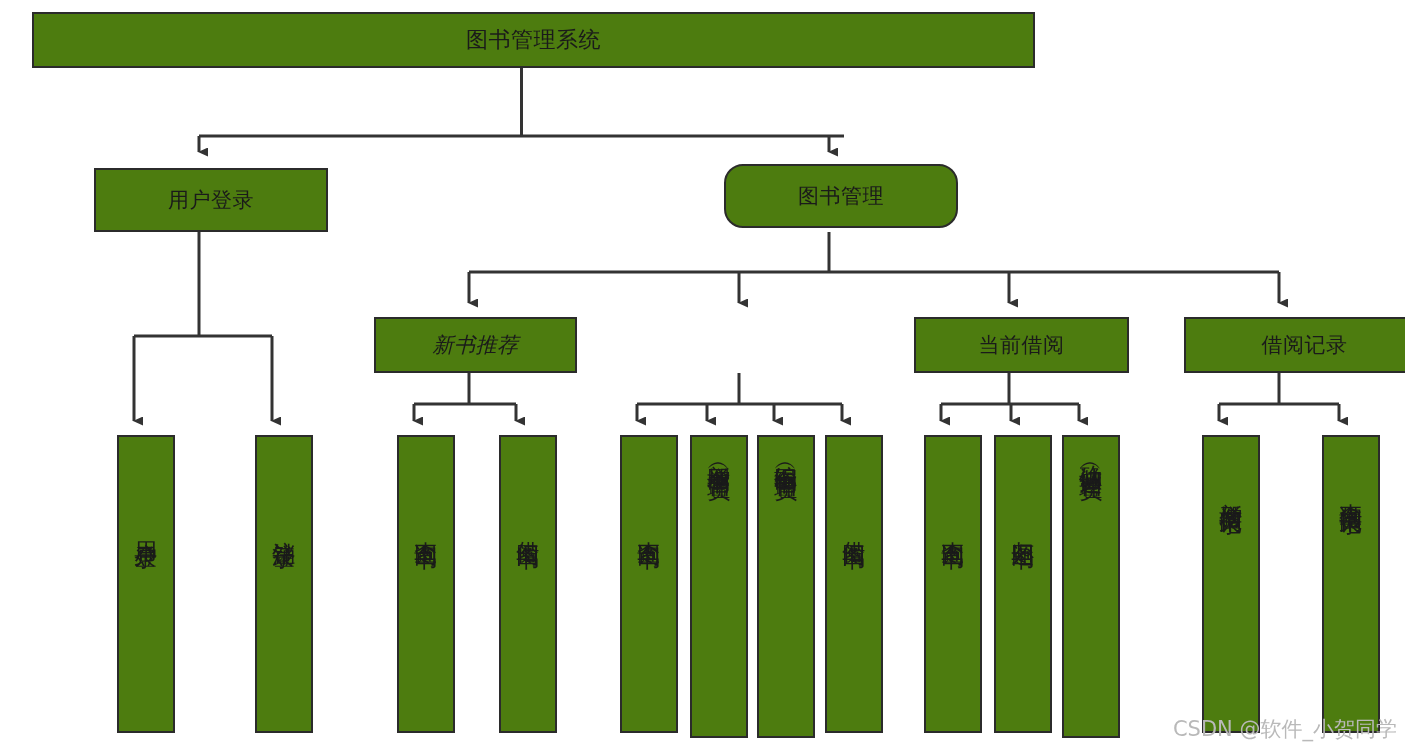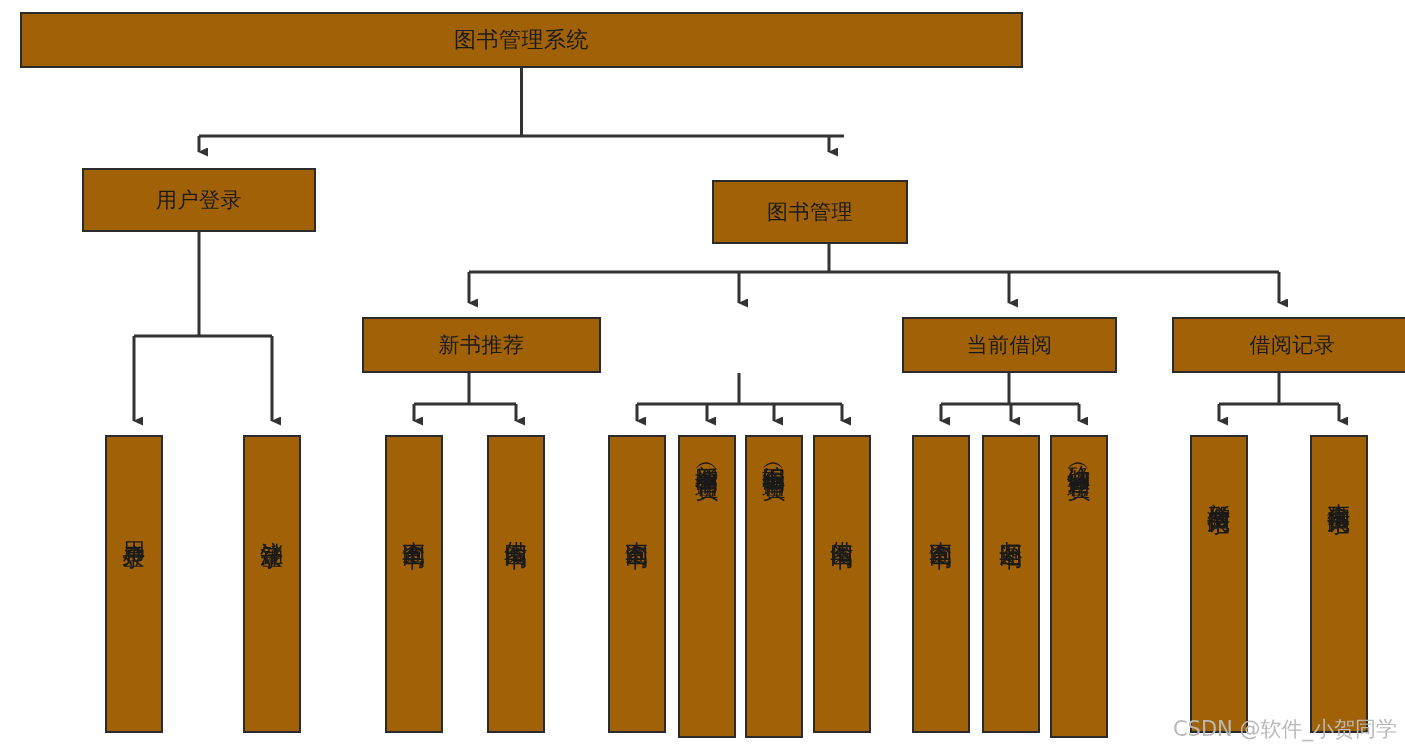--- a/index.html
+++ b/index.html
@@ -21,26 +21,27 @@
   #diagram-svg {
     position: absolute;
     left: 0;
     top: 0;
     width: 1405px;
     height: 747px;
   }
   .node {
     position: absolute;
     box-sizing: border-box;
-    background: #a16207;
+    background: #4d7c0f;
     border: 2px solid #2b2b2b;
     display: flex;
     align-items: center;
     justify-content: center;
     z-index: 2;
+    margin-left: 12px;
   }
   .node-label {
     color: #1a1a1a;
     letter-spacing: 0.5px;
     white-space: nowrap;
   }
   .node.horizontal .node-label {
     font-size: 21px;
     line-height: 1;
   }
@@ -136,25 +137,25 @@
     </g>
   </svg>
 
   <div class="node root horizontal" style="left:20px; top:12px; width:1003px; height:56px;">
     <span class="node-label">图书管理系统</span>
   </div>
 
   <div class="node horizontal" style="left:82px; top:168px; width:234px; height:64px;">
     <span class="node-label">用户登录</span>
   </div>
-  <div class="node horizontal" style="left:712px; top:180px; width:196px; height:64px;">
+  <div class="node horizontal" style="left:712px; top:164px; width:234px; height:64px;border-radius:19px;">
     <span class="node-label">图书管理</span>
   </div>
 
-  <div class="node horizontal" style="left:362px; top:317px; width:239px; height:56px;">
+  <div class="node horizontal" style="left:362px; top:317px; width:203px; height:56px;font-style:italic;">
     <span class="node-label">新书推荐</span>
   </div>
   <div class="node horizontal" style="left:902px; top:317px; width:215px; height:56px;">
     <span class="node-label">当前借阅</span>
   </div>
   <div class="node horizontal" style="left:1172px; top:317px; width:241px; height:56px;">
     <span class="node-label">借阅记录</span>
   </div>
 
   <div class="node vertical mid" style="left:105px; top:435px; width:58px; height:298px;">

